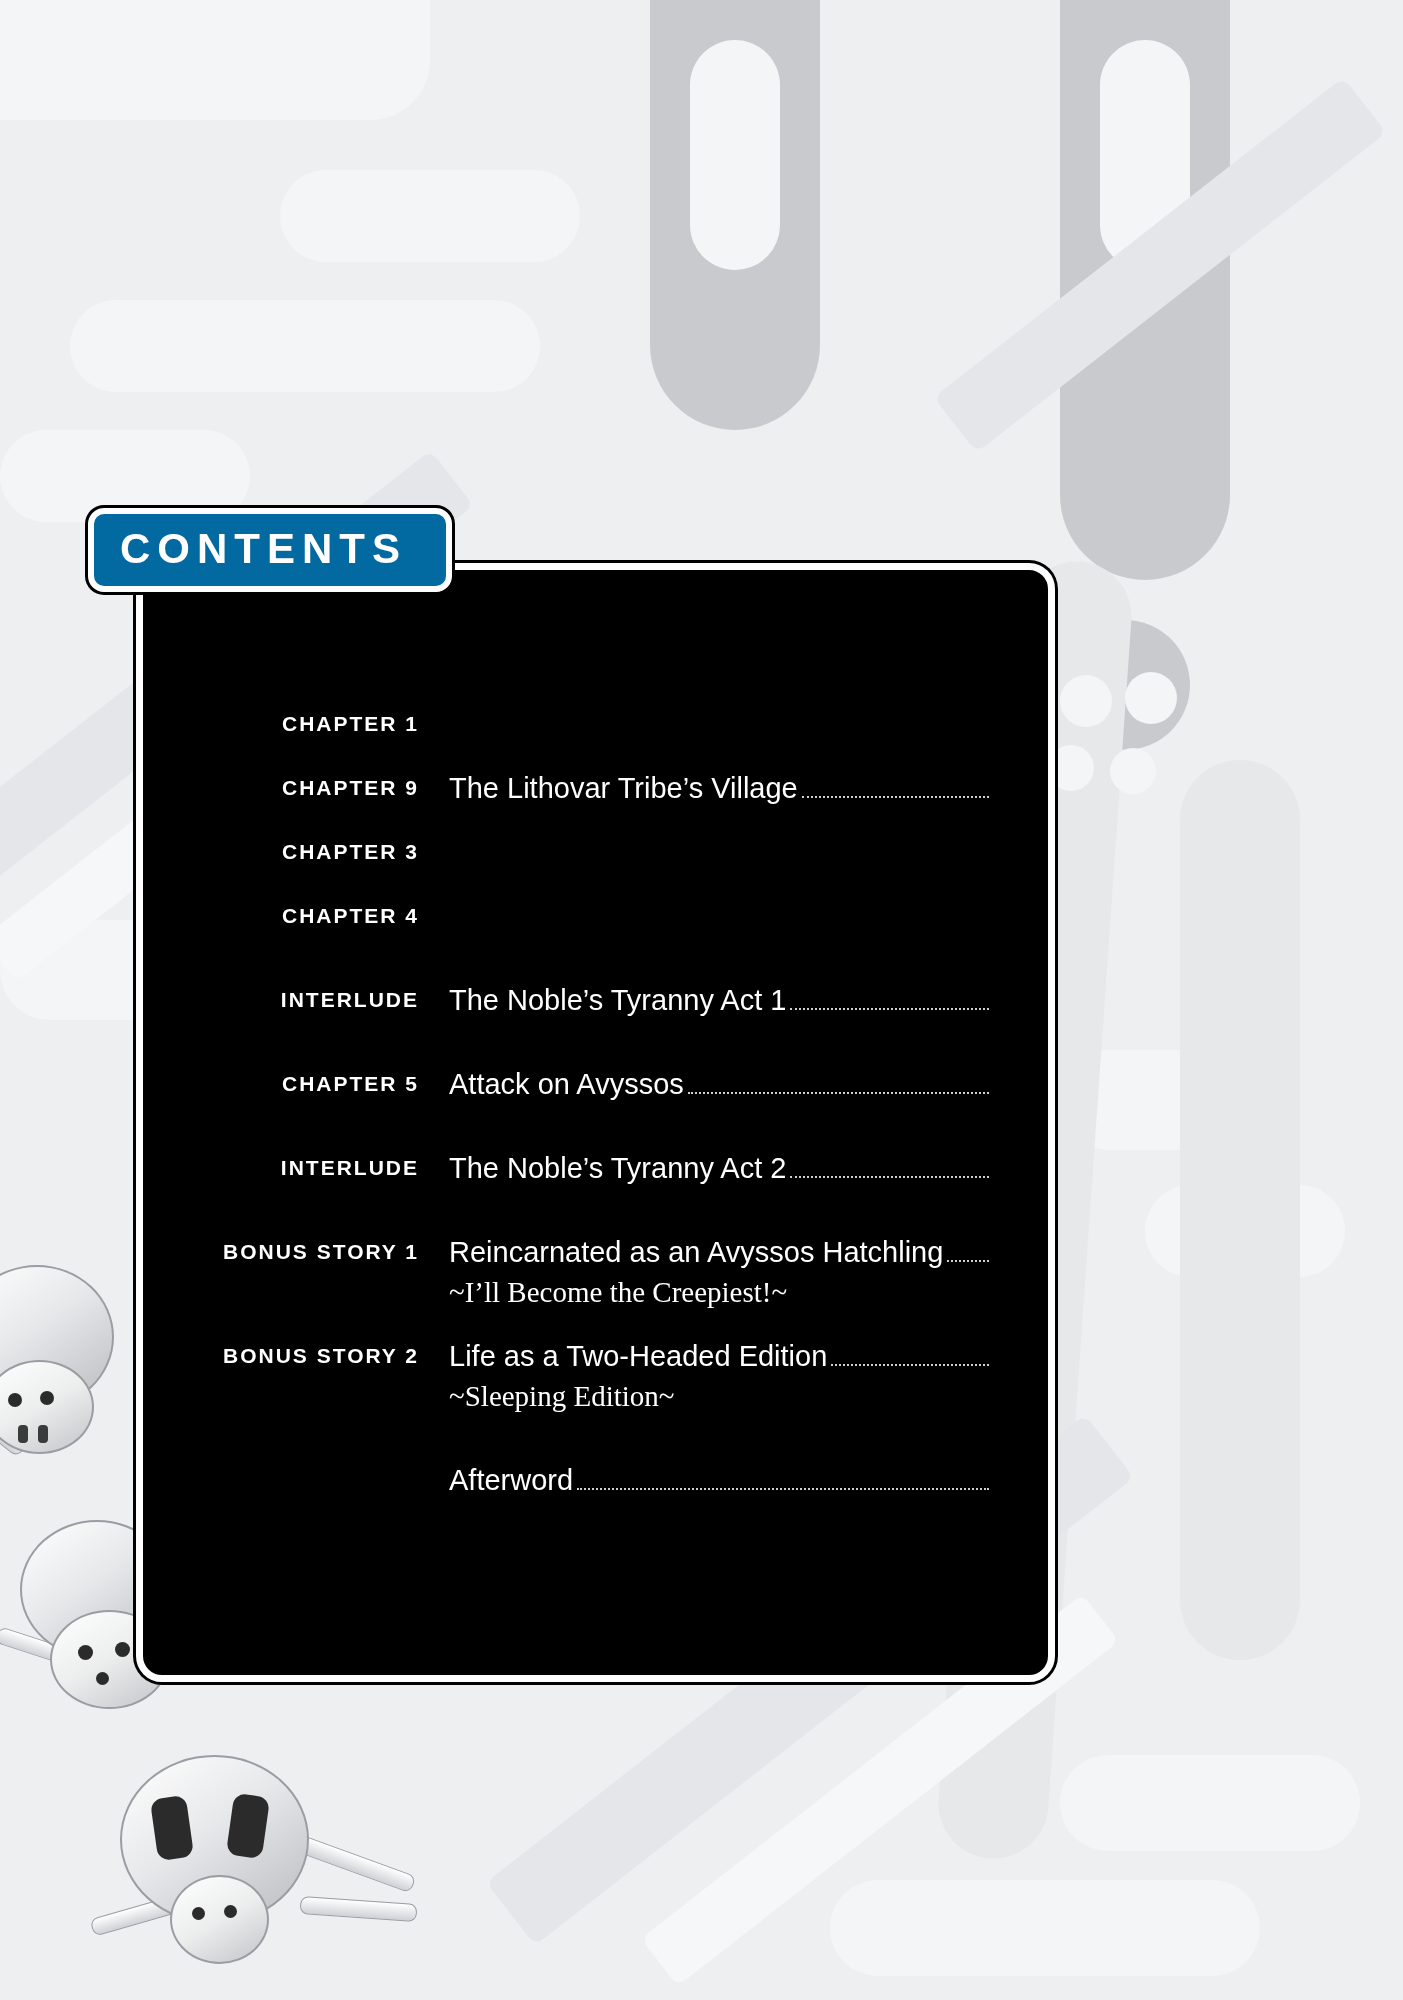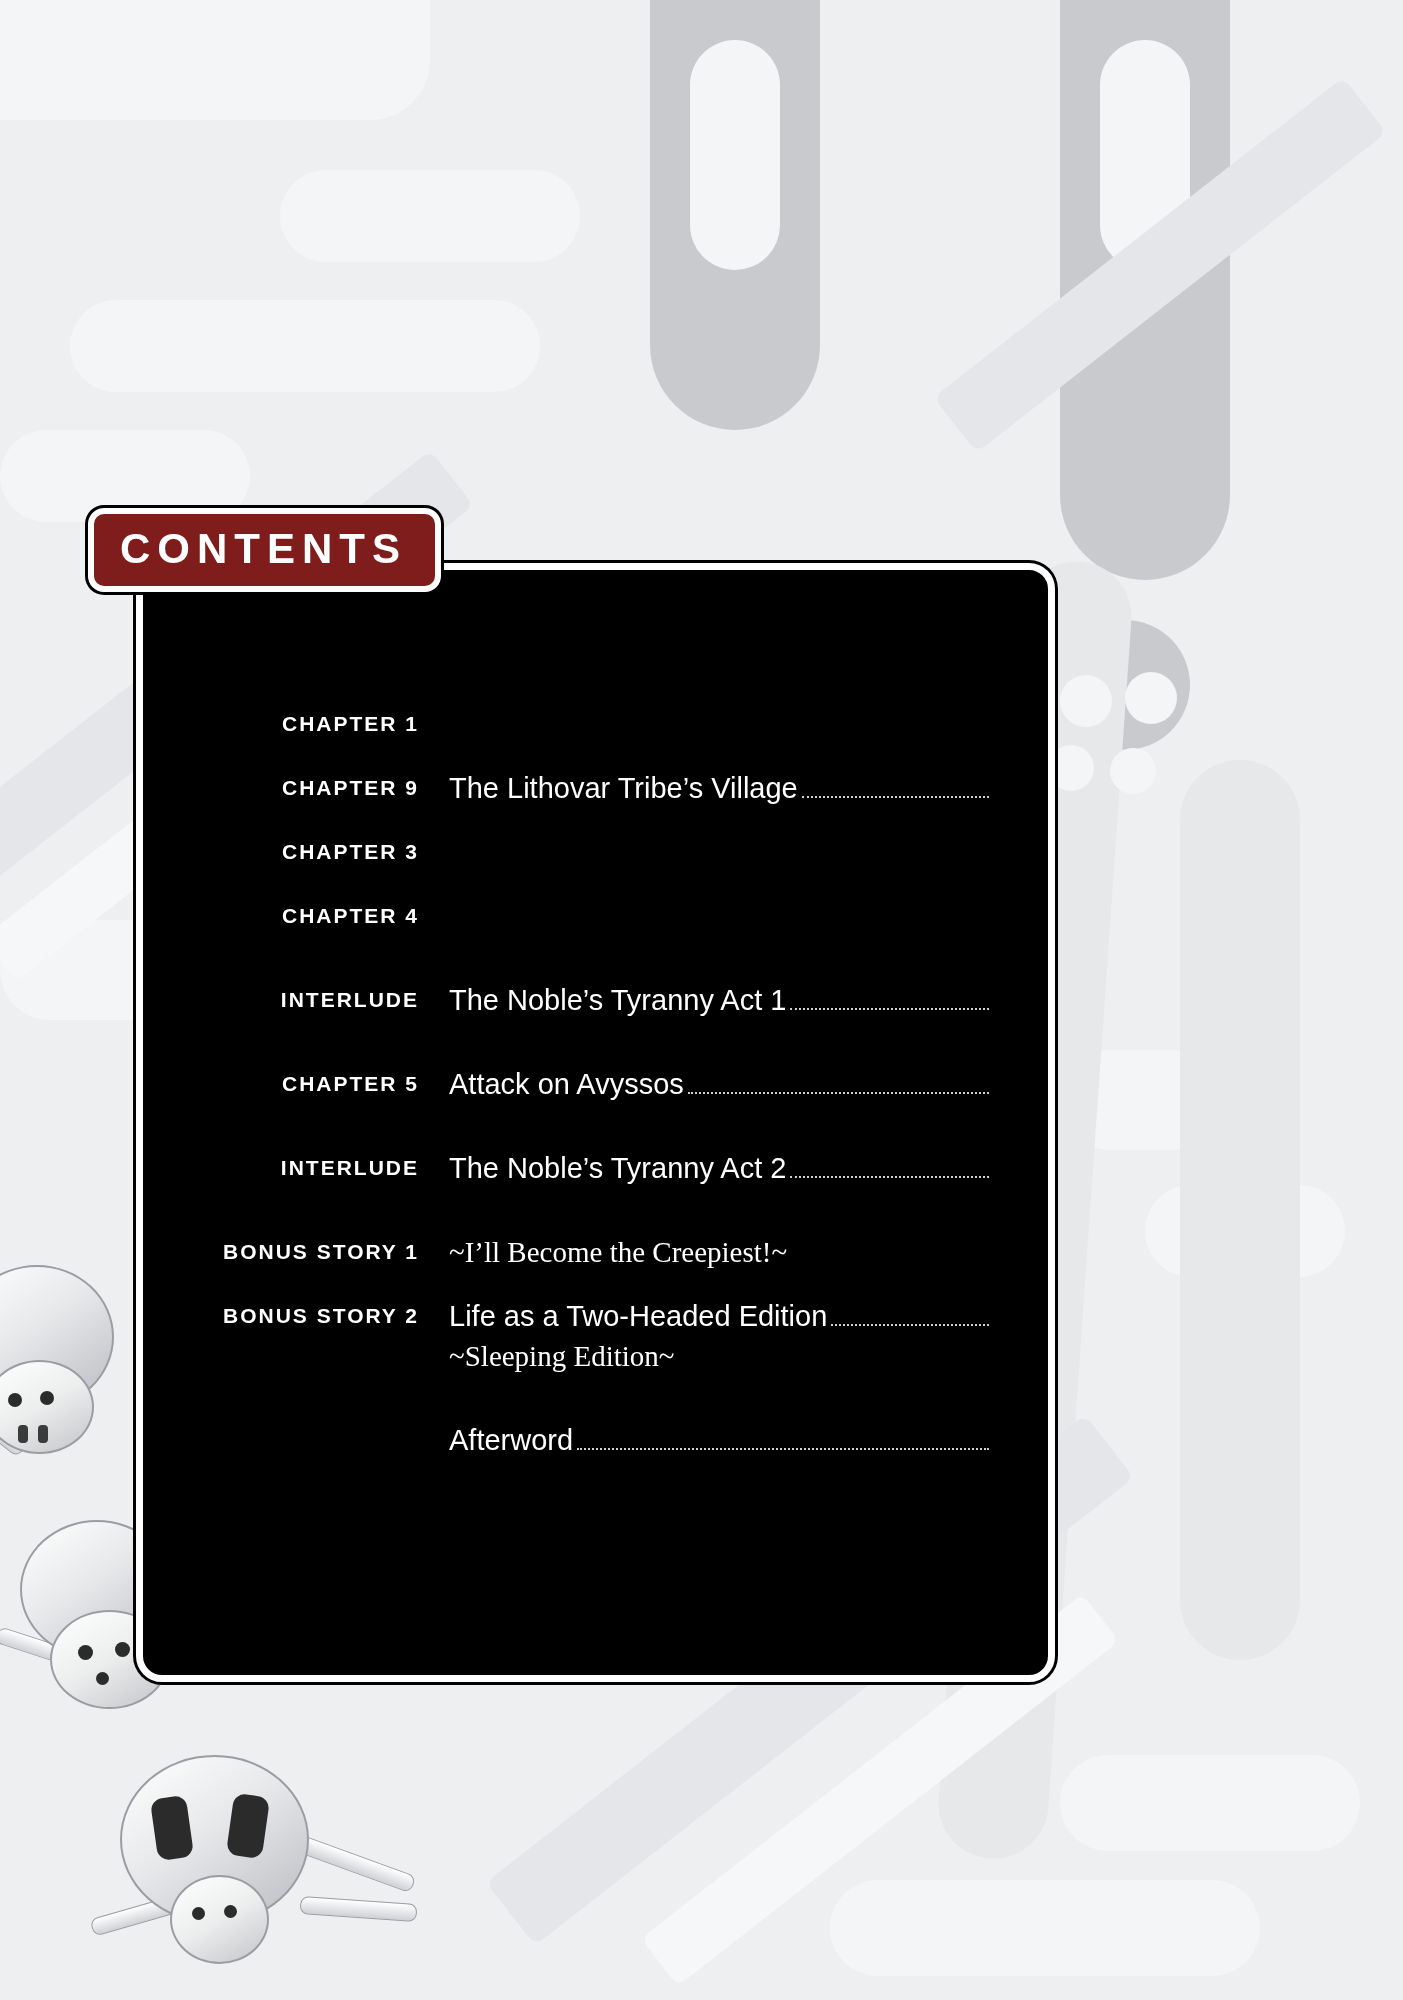--- a/index.html
+++ b/index.html
@@ -66,25 +66,25 @@
     background: #000000;
     border: 7px solid #ffffff;
     border-radius: 26px;
     box-shadow: 0 0 0 3px #000000;
   }
 
   #contents-tab {
     position: absolute;
     left: 88px;
     top: 508px;
-    background: #7f1d1d;
+    background: #0369a1;
     border: 6px solid #ffffff;
     border-radius: 16px;
     box-shadow: 0 0 0 3px #000000;
-    padding: 14px 28px 16px 26px;
+    padding: 14px 39px 16px 26px;
     z-index: 5;
   }
   #contents-tab .tab-text {
     color: #ffffff;
     font-family: "Liberation Sans", sans-serif;
     font-weight: bold;
     font-size: 42px;
     letter-spacing: 7px;
     line-height: 1;
     white-space: nowrap;
@@ -301,20 +301,24 @@
           <div class="toc-title-wrap">
             <div class="toc-titleline">
               <span class="toc-title">The Noble’s Tyranny Act 2</span>
               <span class="toc-dots"></span>
             </div>
           </div>
         </div>
         <div class="toc-row gap-before">
           <div class="toc-label">BONUS STORY 1</div>
           <div class="toc-title-wrap">
+            <div class="toc-titleline">
+              <span class="toc-title">Reincarnated as an Avyssos Hatchling</span>
+              <span class="toc-dots"></span>
+            </div>
             <div class="toc-subtitle">~I’ll Become the Creepiest!~</div>
           </div>
         </div>
         <div class="toc-row">
           <div class="toc-label">BONUS STORY 2</div>
           <div class="toc-title-wrap">
             <div class="toc-titleline">
               <span class="toc-title">Life as a Two-Headed Edition</span>
               <span class="toc-dots"></span>
             </div>

